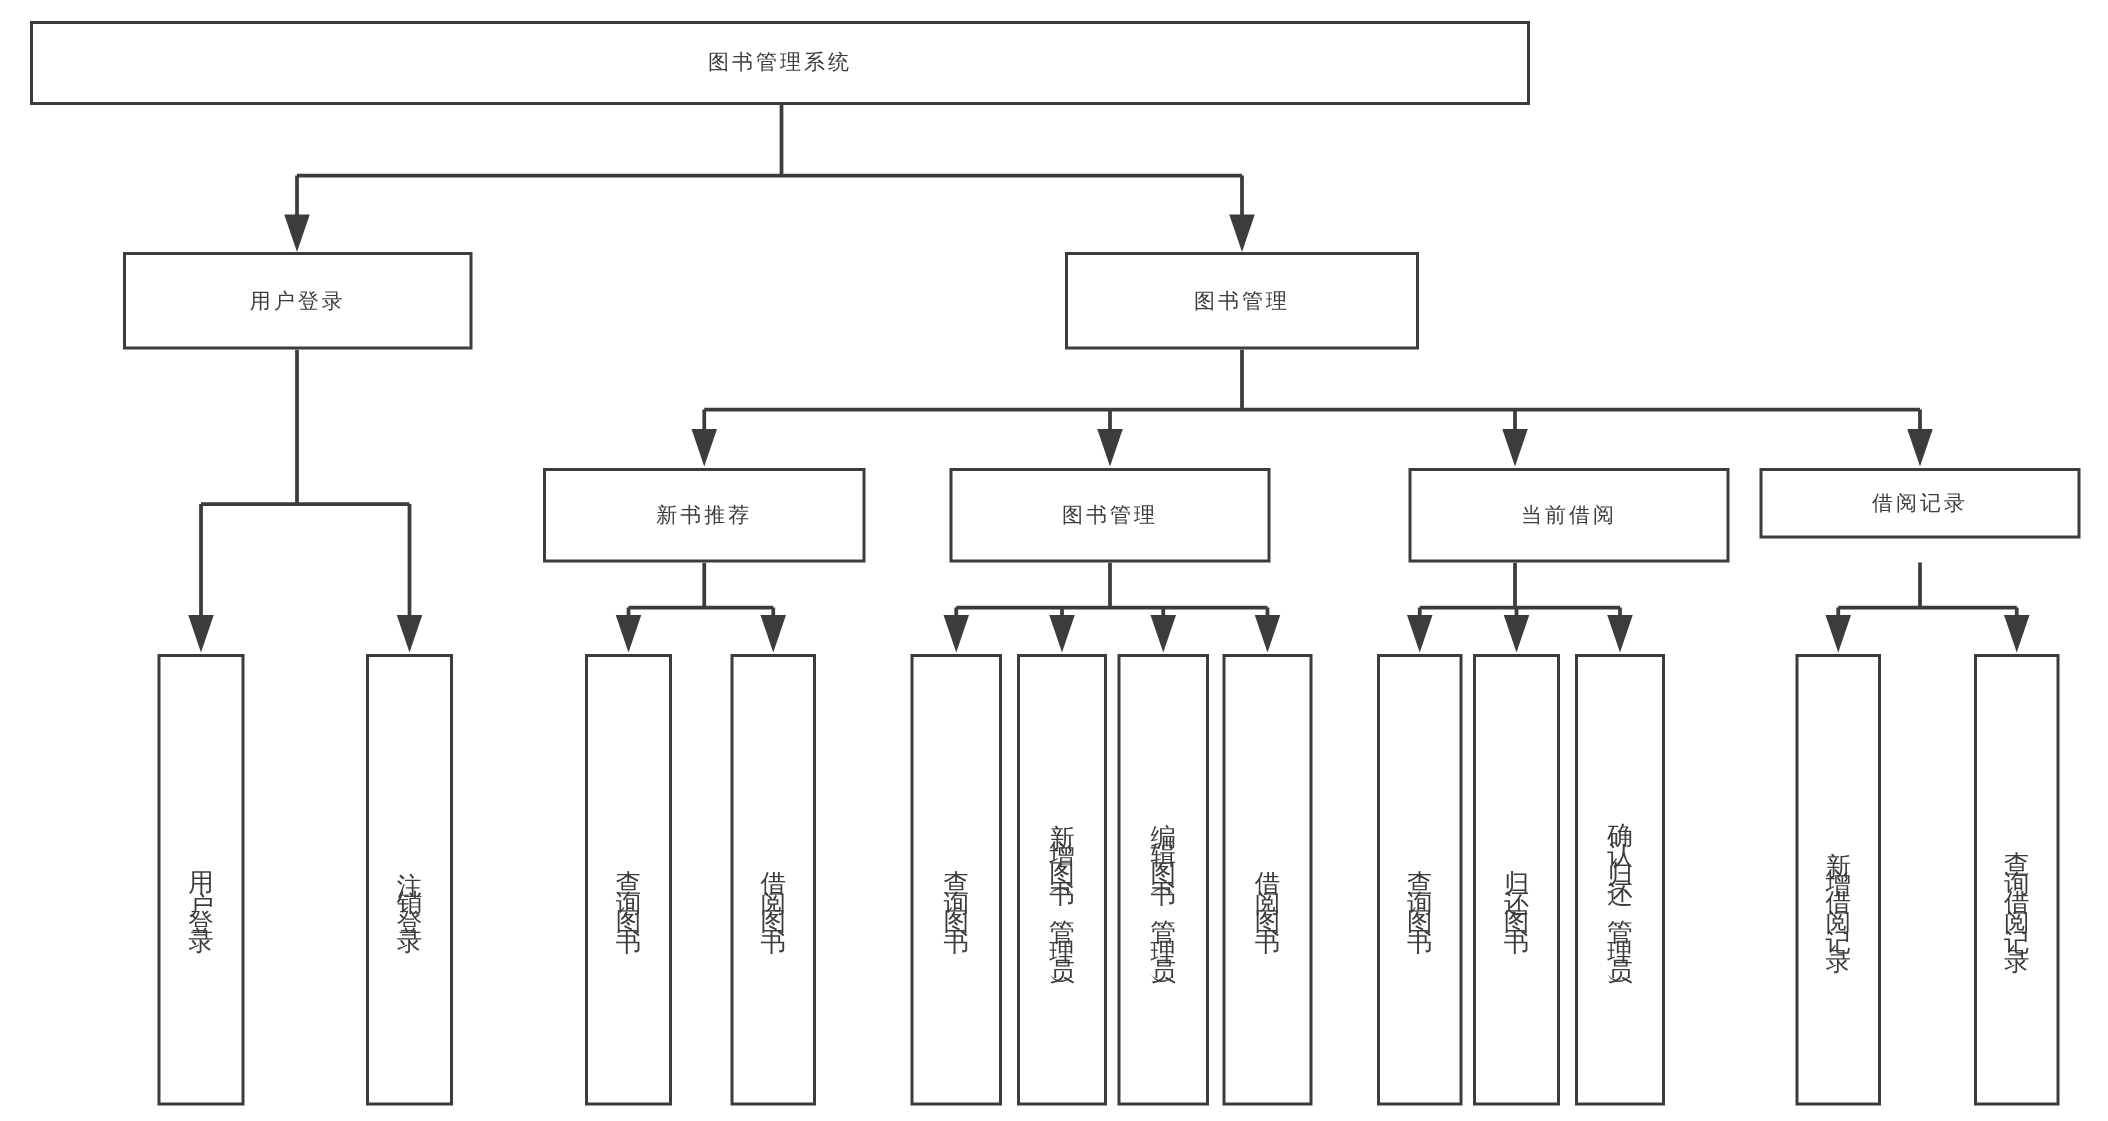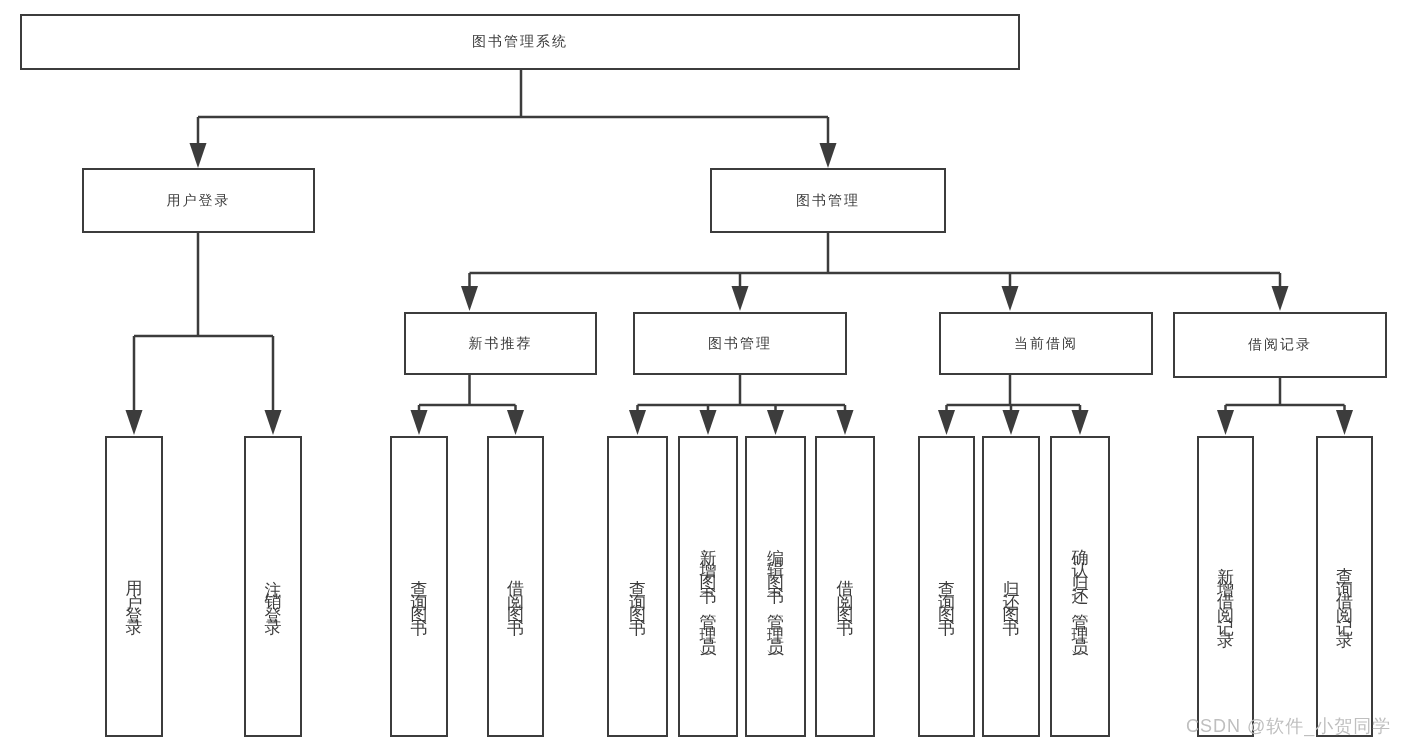--- a/index.html
+++ b/index.html
@@ -116,30 +116,30 @@
     <span>图书管理系统</span>
   </div>
 
   <div class="hbox" style="left:82px; top:168px; width:233px; height:65px;">
     <span>用户登录</span>
   </div>
   <div class="hbox" style="left:710px; top:168px; width:236px; height:65px;">
     <span>图书管理</span>
   </div>
 
-  <div class="hbox" style="left:362px; top:312px; width:193px; height:63px;margin-left:42px;">
+  <div class="hbox" style="left:362px; top:312px; width:215px; height:63px;">
     <span>新书推荐</span>
   </div>
   <div class="hbox" style="left:633px; top:312px; width:214px; height:63px;">
     <span>图书管理</span>
   </div>
   <div class="hbox" style="left:939px; top:312px; width:214px; height:63px;">
     <span>当前借阅</span>
   </div>
-  <div class="hbox" style="left:1173px; top:312px; width:214px; height:66px;">
+  <div class="hbox" style="left:1173px; top:312px; width:214px; height:47px;">
     <span>借阅记录</span>
   </div>
 
   <div class="leaf" style="left:105px; width:58px;">
     <span class="vtext">用户登录</span>
   </div>
   <div class="leaf" style="left:244px; width:58px;">
     <span class="vtext">注销登录</span>
   </div>
 
@@ -173,15 +173,14 @@
     <span class="vtext">确认归还（管理员）</span>
   </div>
 
   <div class="leaf" style="left:1197px; width:57px;">
     <span class="vtext">新增借阅记录</span>
   </div>
   <div class="leaf" style="left:1316px; width:57px;">
     <span class="vtext">查询借阅记录</span>
   </div>
 
-  <div class="watermark">CSDN @软件_小贺同学</div>
 
 </div>
 
 </body></html>

